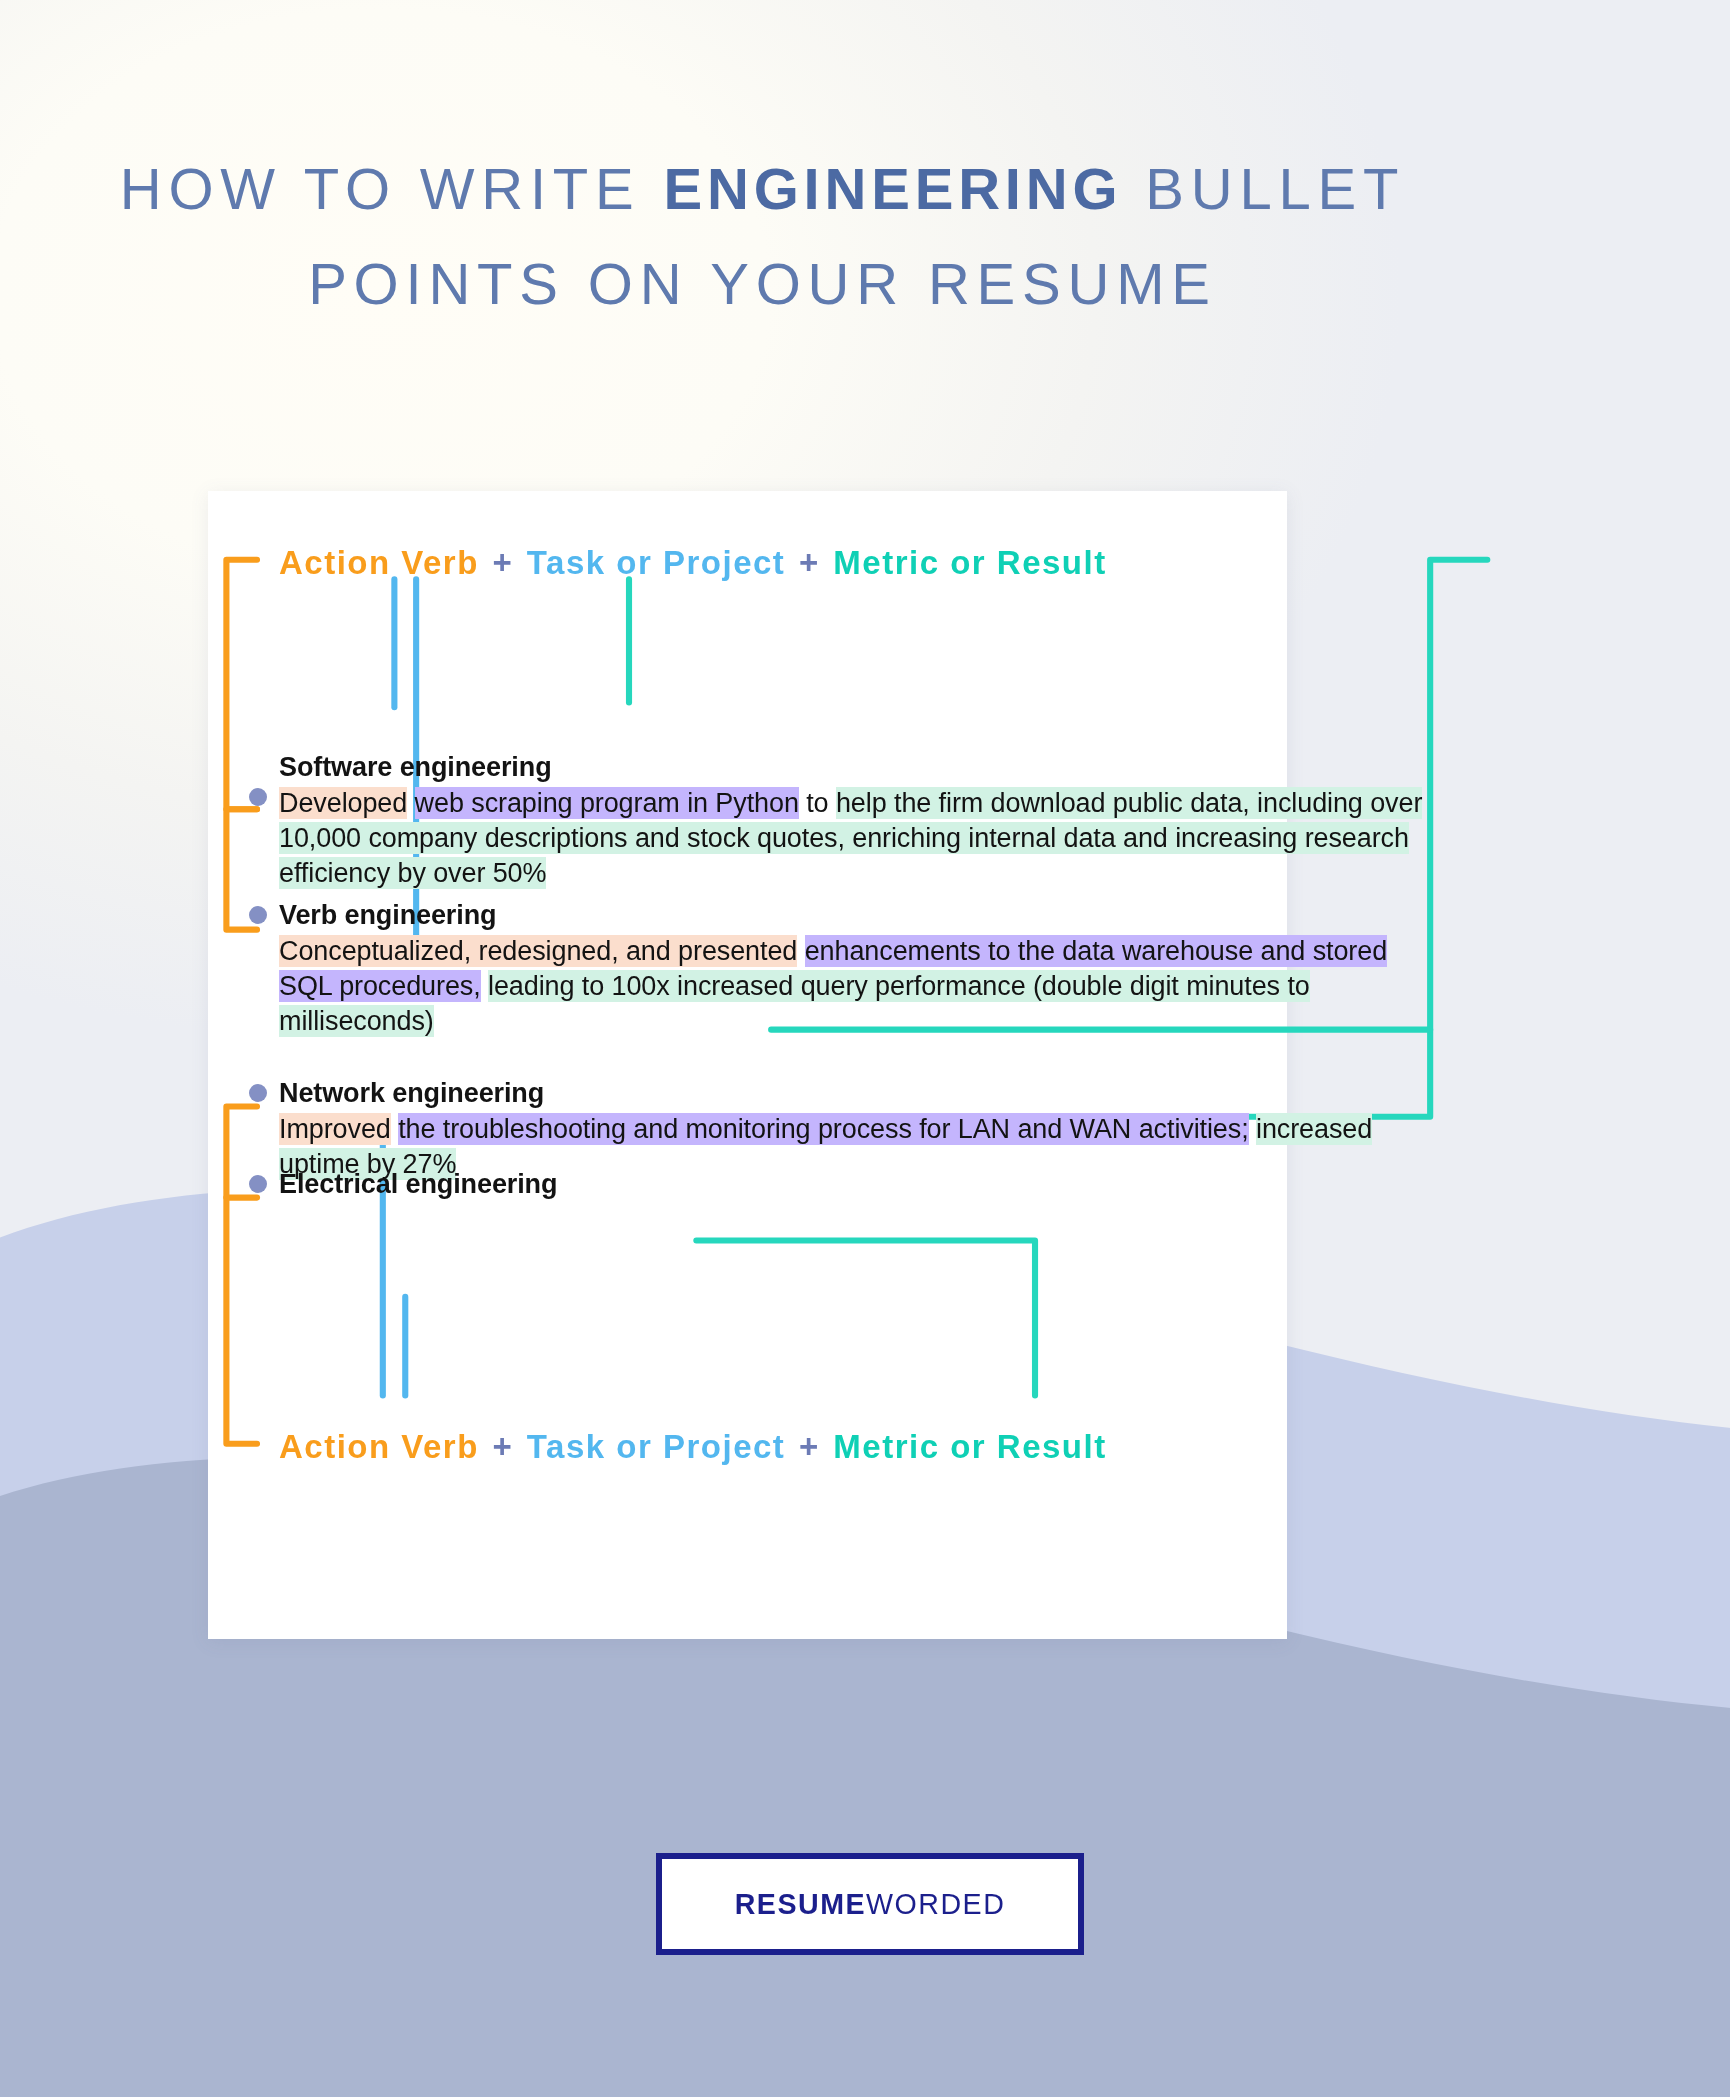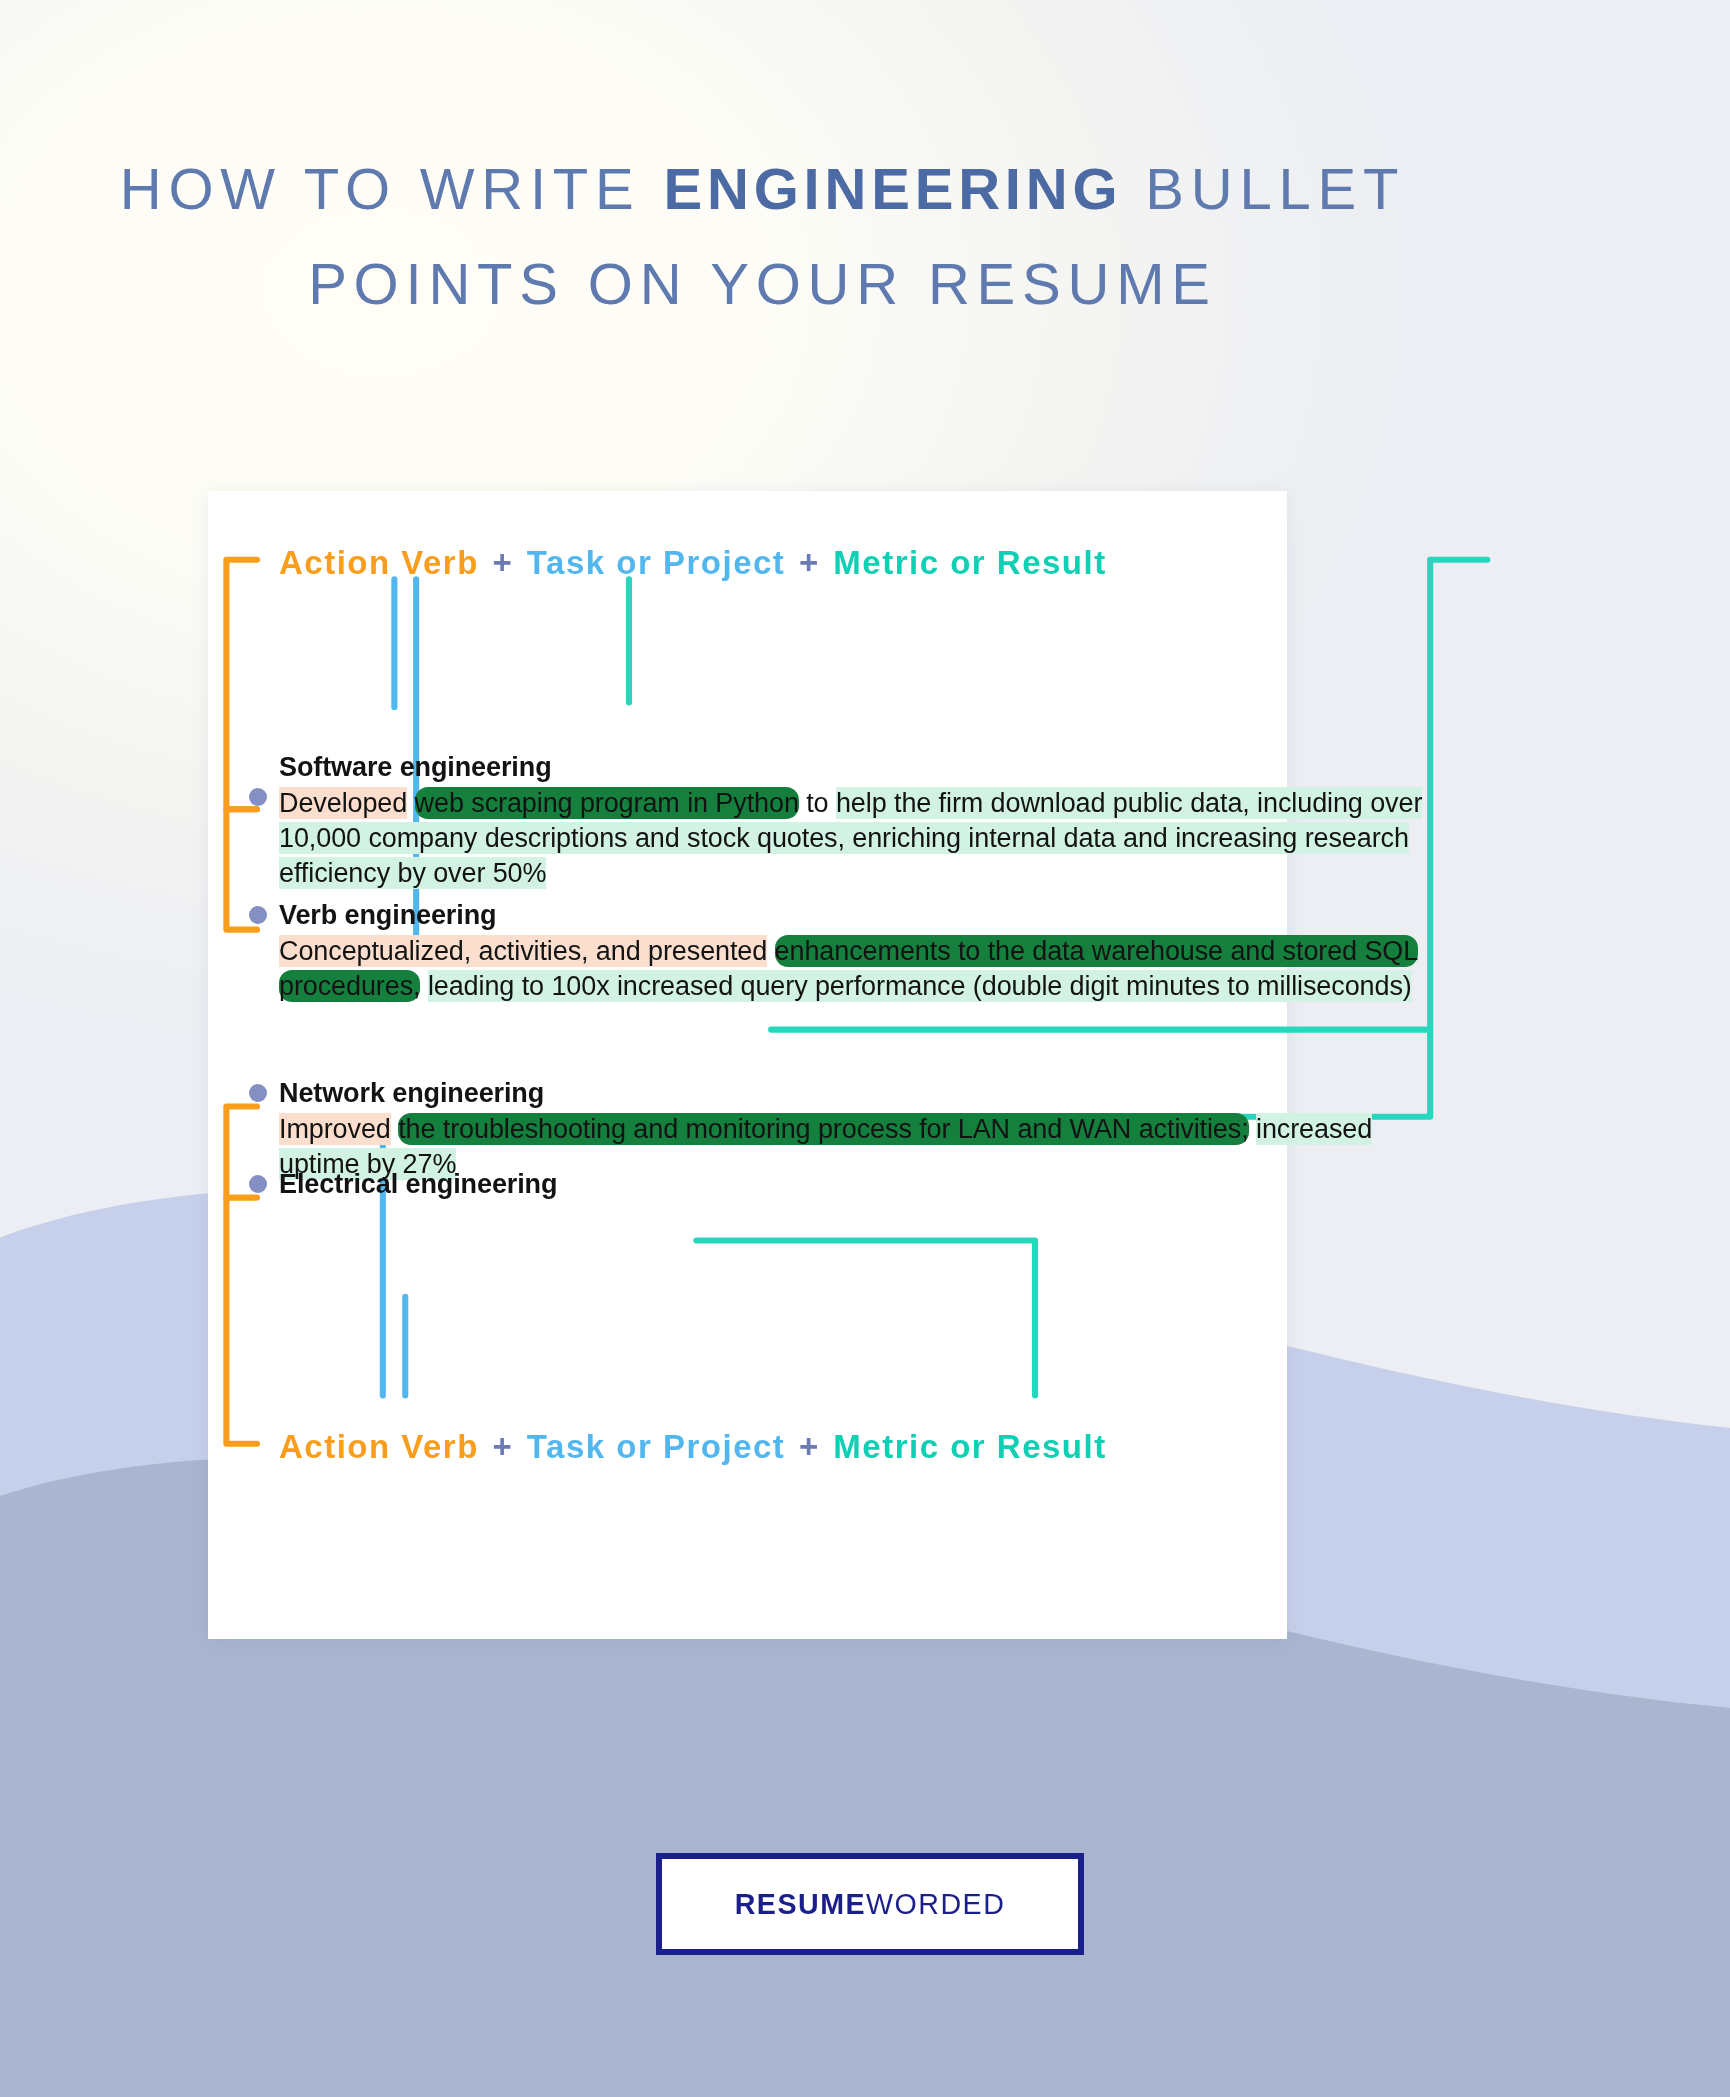--- a/index.html
+++ b/index.html
@@ -45,21 +45,21 @@
   .grp-title{
     font-size:27px;font-weight:700;color:#131313;letter-spacing:-0.1px;
     line-height:33px;margin:0 0 2px 0;white-space:nowrap;
   }
   .grp-body{
     font-size:27px;line-height:35px;color:#131313;letter-spacing:-0.1px;
     max-width:1149px;
   }
   .grp-body span{padding:1.4px 0;box-decoration-break:clone;-webkit-box-decoration-break:clone;}
   .hv{background:#fbdecd;}   
-  .ht{background:#15803d;border-radius:13px;}   
+  .ht{background:#c4b5fd;}   
   .hm{background:#d2f2e4;}   
   .hn{background:transparent;}
 
   .dot{
     position:absolute;left:-30px;width:18.4px;height:18.4px;border-radius:50%;
     background:#8490c4;
   }
   #g1{top:260px;} #g2{top:408px;} #g3{top:586px;} #g4{top:677px;}
   #g1 .dot{top:37px;z-index:7;}
   #g2 .dot{top:6.8px;}
@@ -120,21 +120,21 @@
 
   <div class="group" id="g1">
     <div class="dot"></div>
     <div class="grp-title">Software engineering</div>
     <div class="grp-body"><span class="hv">Developed</span><span class="hn"> </span><span class="ht">web scraping program in Python</span><span class="hn"> to </span><span class="hm">help the firm download public data, including over 10,000 company descriptions and stock quotes, enriching internal data and increasing research efficiency by over 50%</span></div>
   </div>
 
   <div class="group" id="g2">
     <div class="dot"></div>
     <div class="grp-title">Verb engineering</div>
-    <div class="grp-body"><span class="hv">Conceptualized, activities, and presented</span><span class="hn"> </span><span class="ht">enhancements to the data warehouse and stored SQL procedures,</span><span class="hn"> </span><span class="hm">leading to 100x increased query performance (double digit minutes to milliseconds)</span></div>
+    <div class="grp-body"><span class="hv">Conceptualized, redesigned, and presented</span><span class="hn"> </span><span class="ht">enhancements to the data warehouse and stored SQL procedures,</span><span class="hn"> </span><span class="hm">leading to 100x increased query performance (double digit minutes to milliseconds)</span></div>
   </div>
 
   <div class="group" id="g3">
     <div class="dot"></div>
     <div class="grp-title">Network engineering</div>
     <div class="grp-body"><span class="hv">Improved</span><span class="hn"> </span><span class="ht">the troubleshooting and monitoring process for LAN and WAN activities;</span><span class="hn"> </span><span class="hm">increased uptime by 27%</span></div>
   </div>
 
   <div class="group" id="g4">
     <div class="dot"></div>

